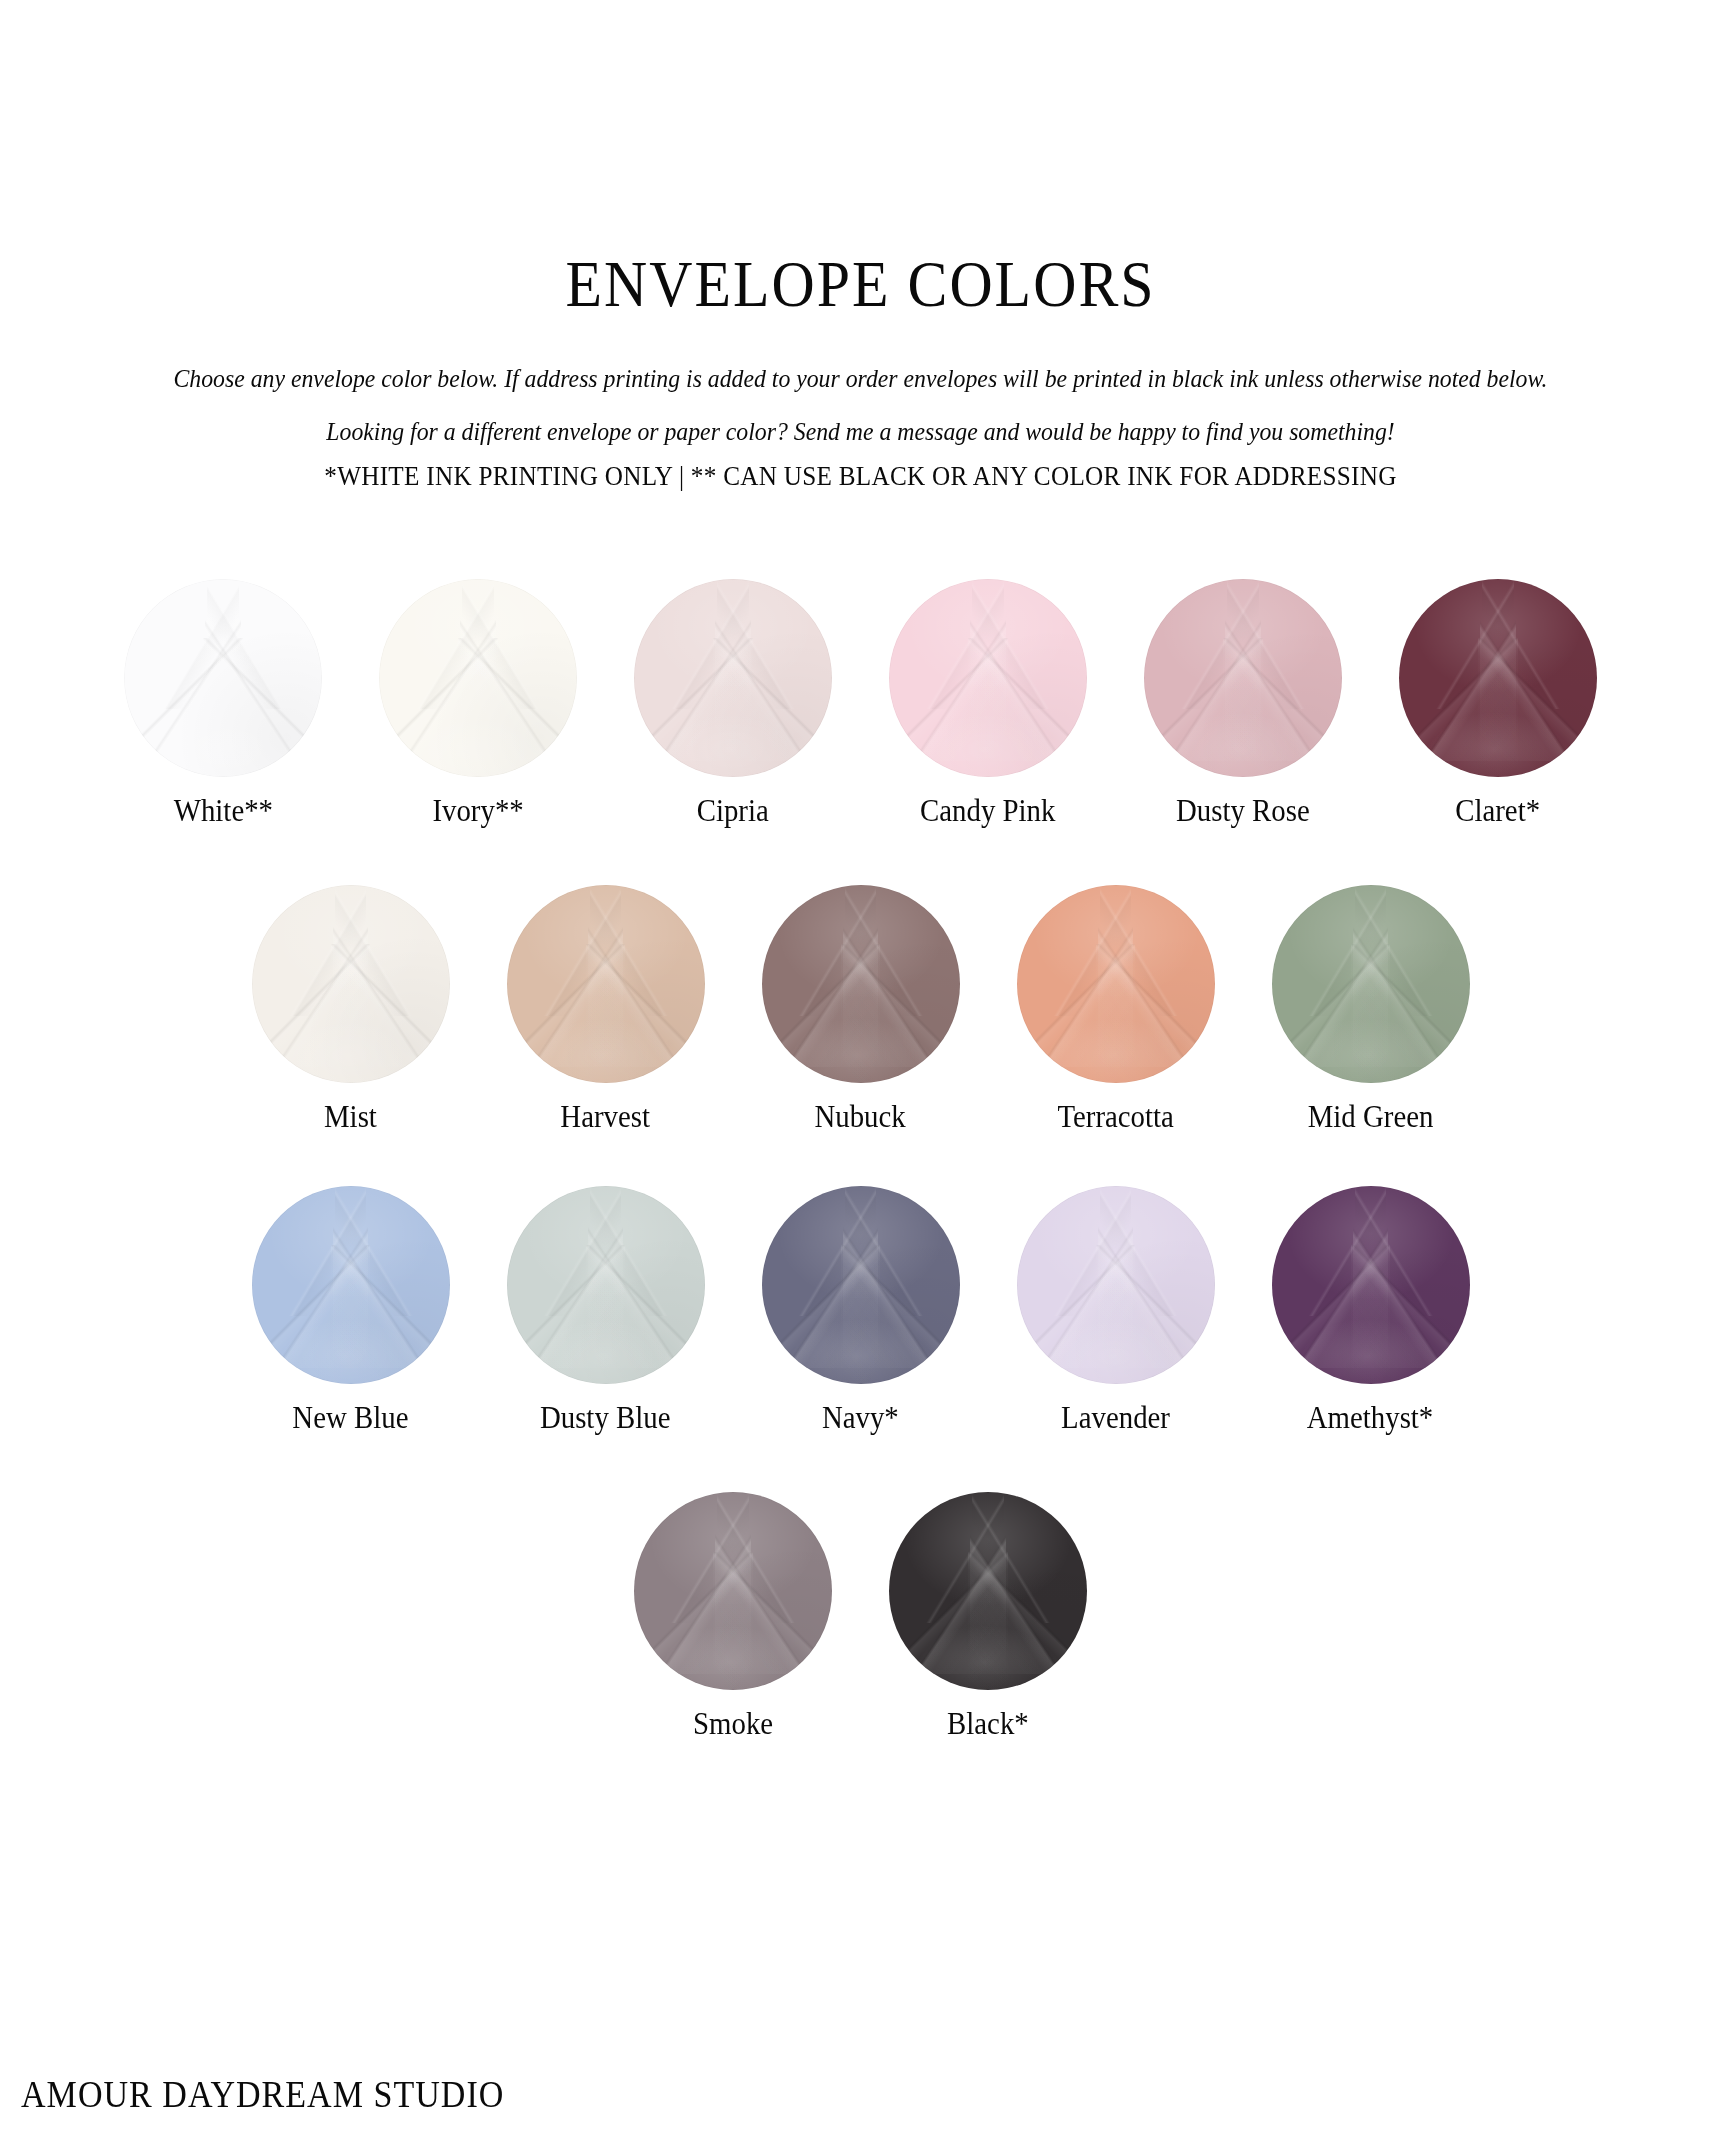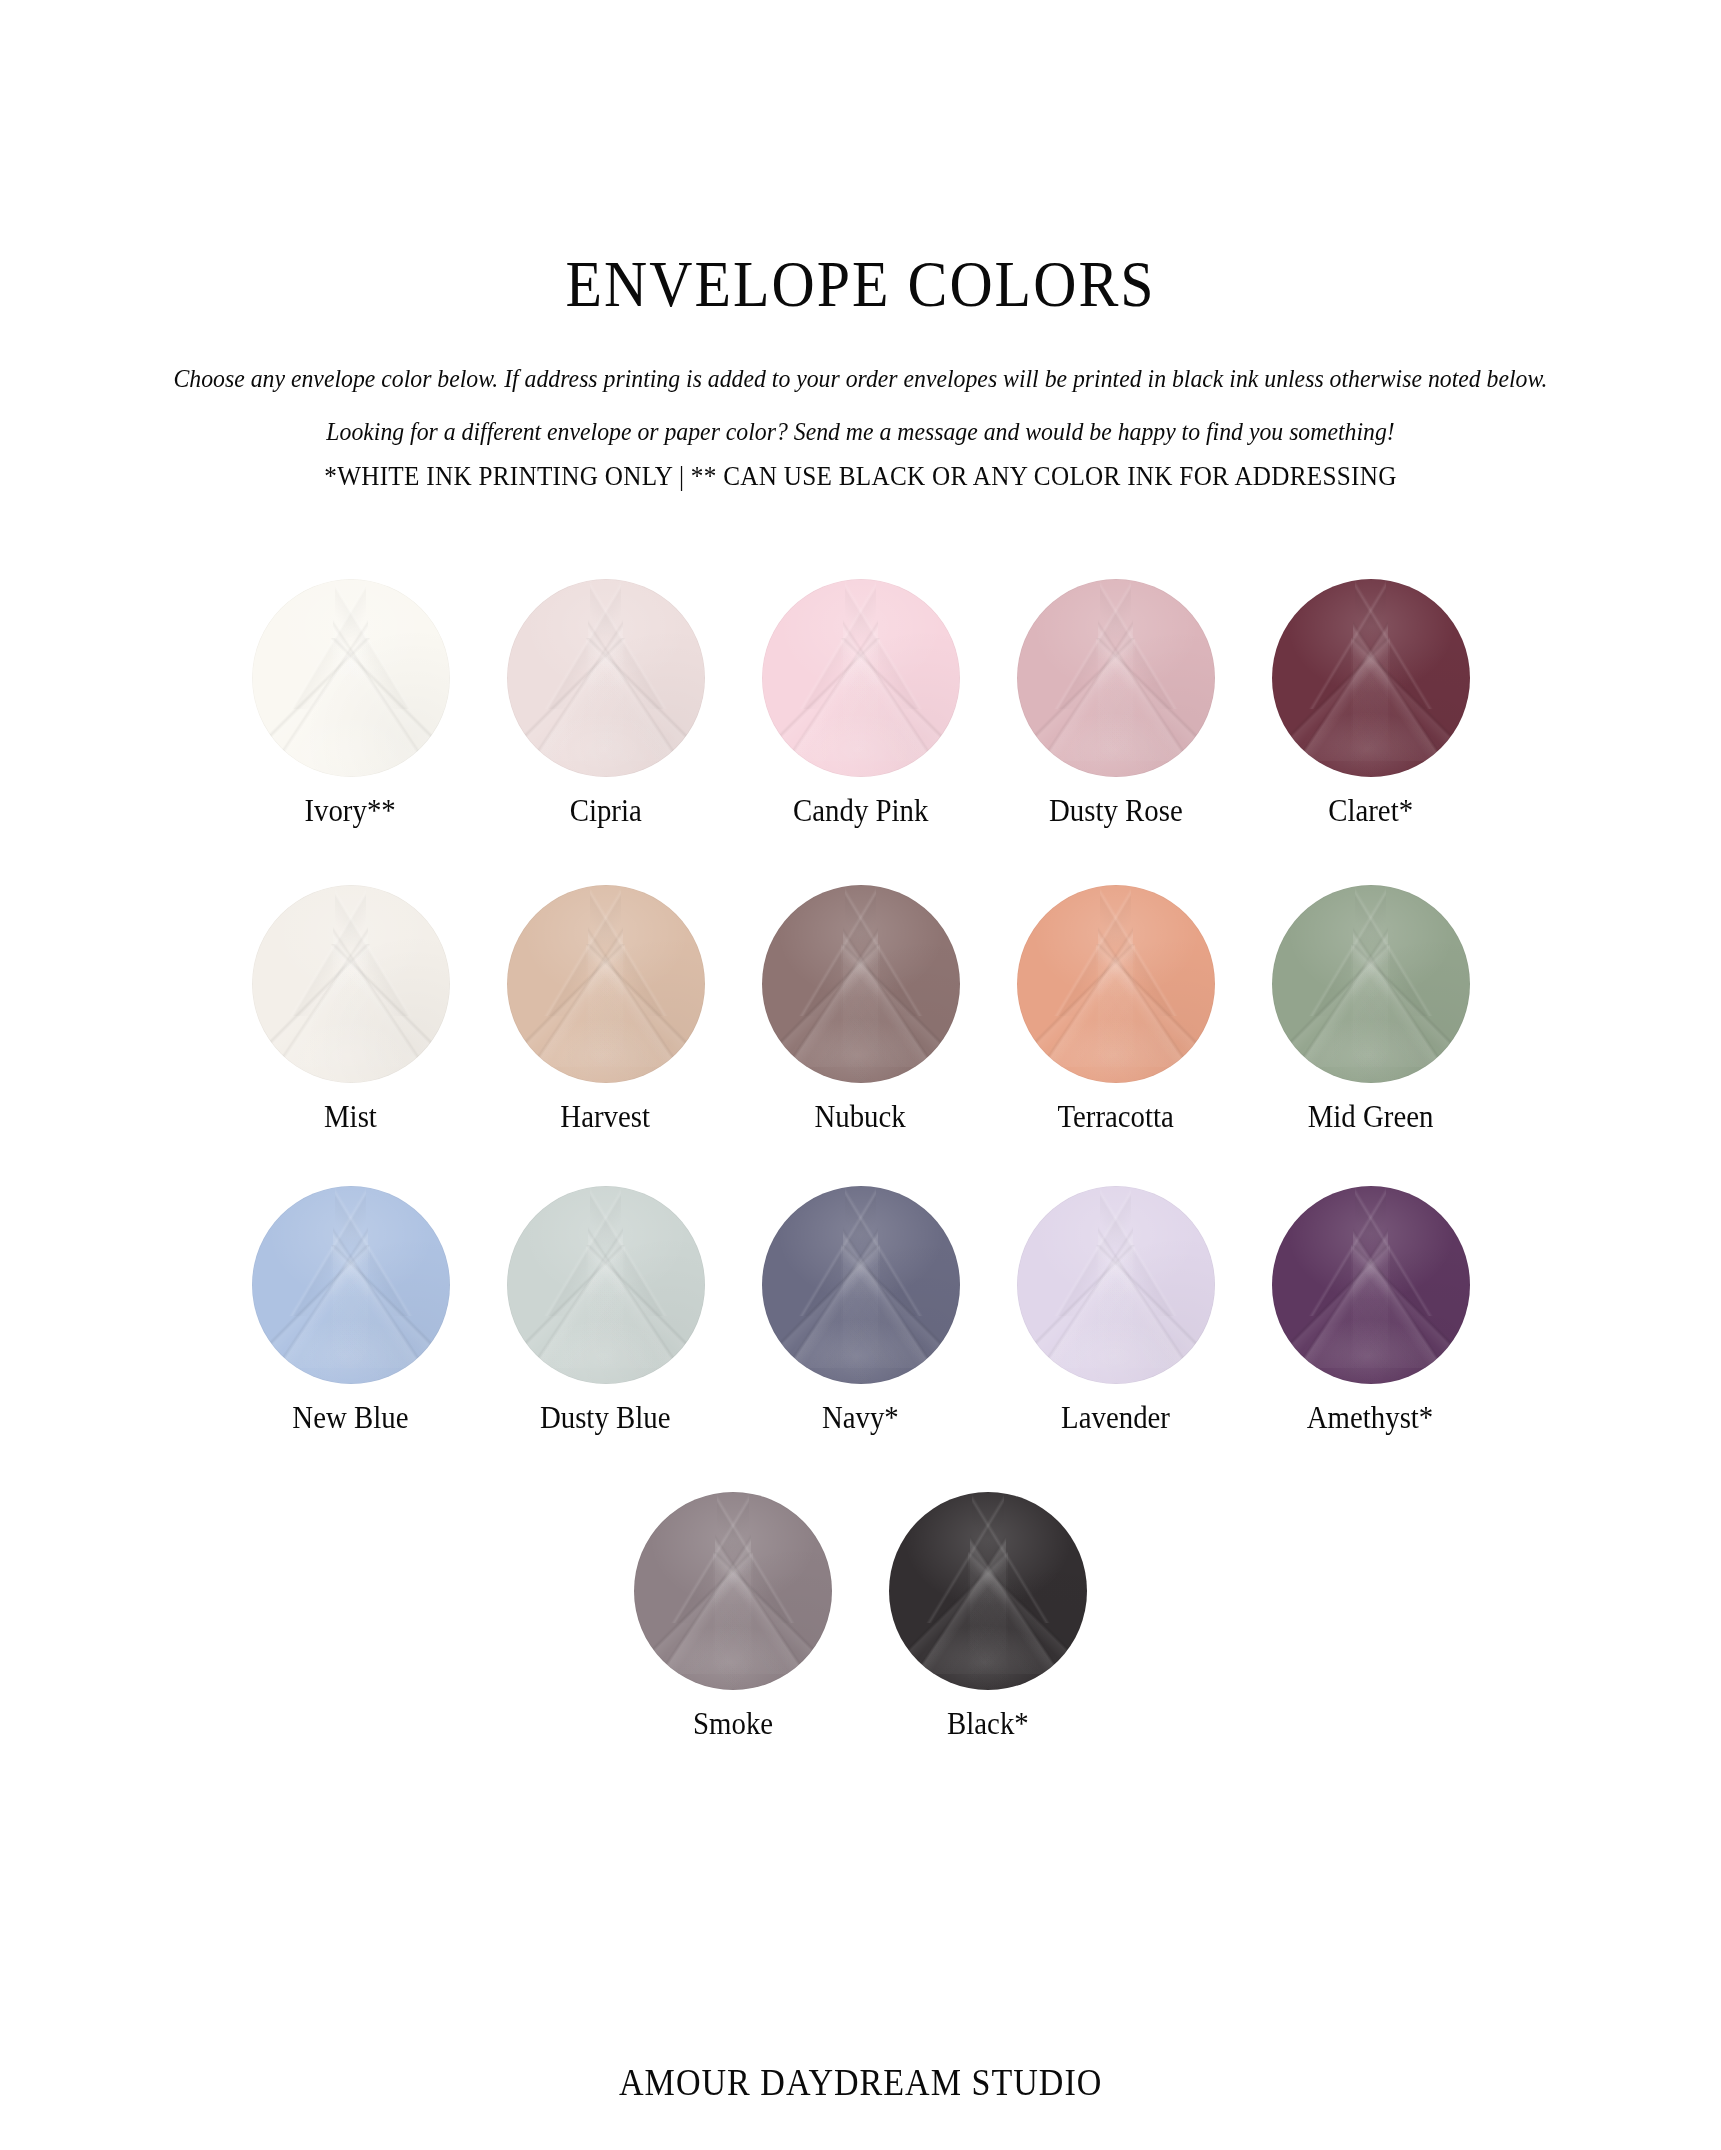--- a/index.html
+++ b/index.html
@@ -198,22 +198,22 @@
   }
 
   .row-gap { height: 56px; }
   .row-gap.tall { height: 50px; }
 
   
   .footer {
     position: absolute;
     left: 0;
     right: 0;
-    bottom: 47px;
-    text-align: center;
+    bottom: 35px;
+    text-align: left;
   }
   .footer-text {
     font-family: "Liberation Serif", serif;
     font-size: 37px;
     letter-spacing: 1.1px;
     transform: scaleX(0.92);
     display: inline-block;
   }
 </style>
 </head>
@@ -227,20 +227,33 @@
     <div class="intro-block">
       <p class="intro-italic">Choose any envelope color below. If address printing is added to your order envelopes will be printed in black ink unless otherwise noted below.</p>
       <p class="intro-italic second">Looking for a different envelope or paper color? Send me a message and would be happy to find you something!</p>
       <p class="intro-caps">*WHITE INK PRINTING ONLY | ** CAN USE BLACK OR ANY COLOR INK FOR ADDRESSING</p>
     </div>
   </div>
 
   <div class="grid" id="grid">
       <div class="swatch-row">
         <div class="swatch-cell">
+          <div class="swatch" style="background: rgb(251, 251, 252);">
+            <div class="topfold-l"></div>
+            <div class="topfold-r"></div>
+            <div class="flap-left"></div>
+            <div class="flap-right"></div>
+            <div class="v-left"></div>
+            <div class="v-right"></div>
+            <div class="sheen"></div>
+            <div class="rim"></div>
+          </div>
+          <div class="swatch-label">White**</div>
+        </div>
+        <div class="swatch-cell">
           <div class="swatch" style="background: rgb(250, 248, 242);">
             <div class="topfold-l"></div>
             <div class="topfold-r"></div>
             <div class="flap-left"></div>
             <div class="flap-right"></div>
             <div class="v-left"></div>
             <div class="v-right"></div>
             <div class="sheen"></div>
             <div class="rim"></div>
           </div>

